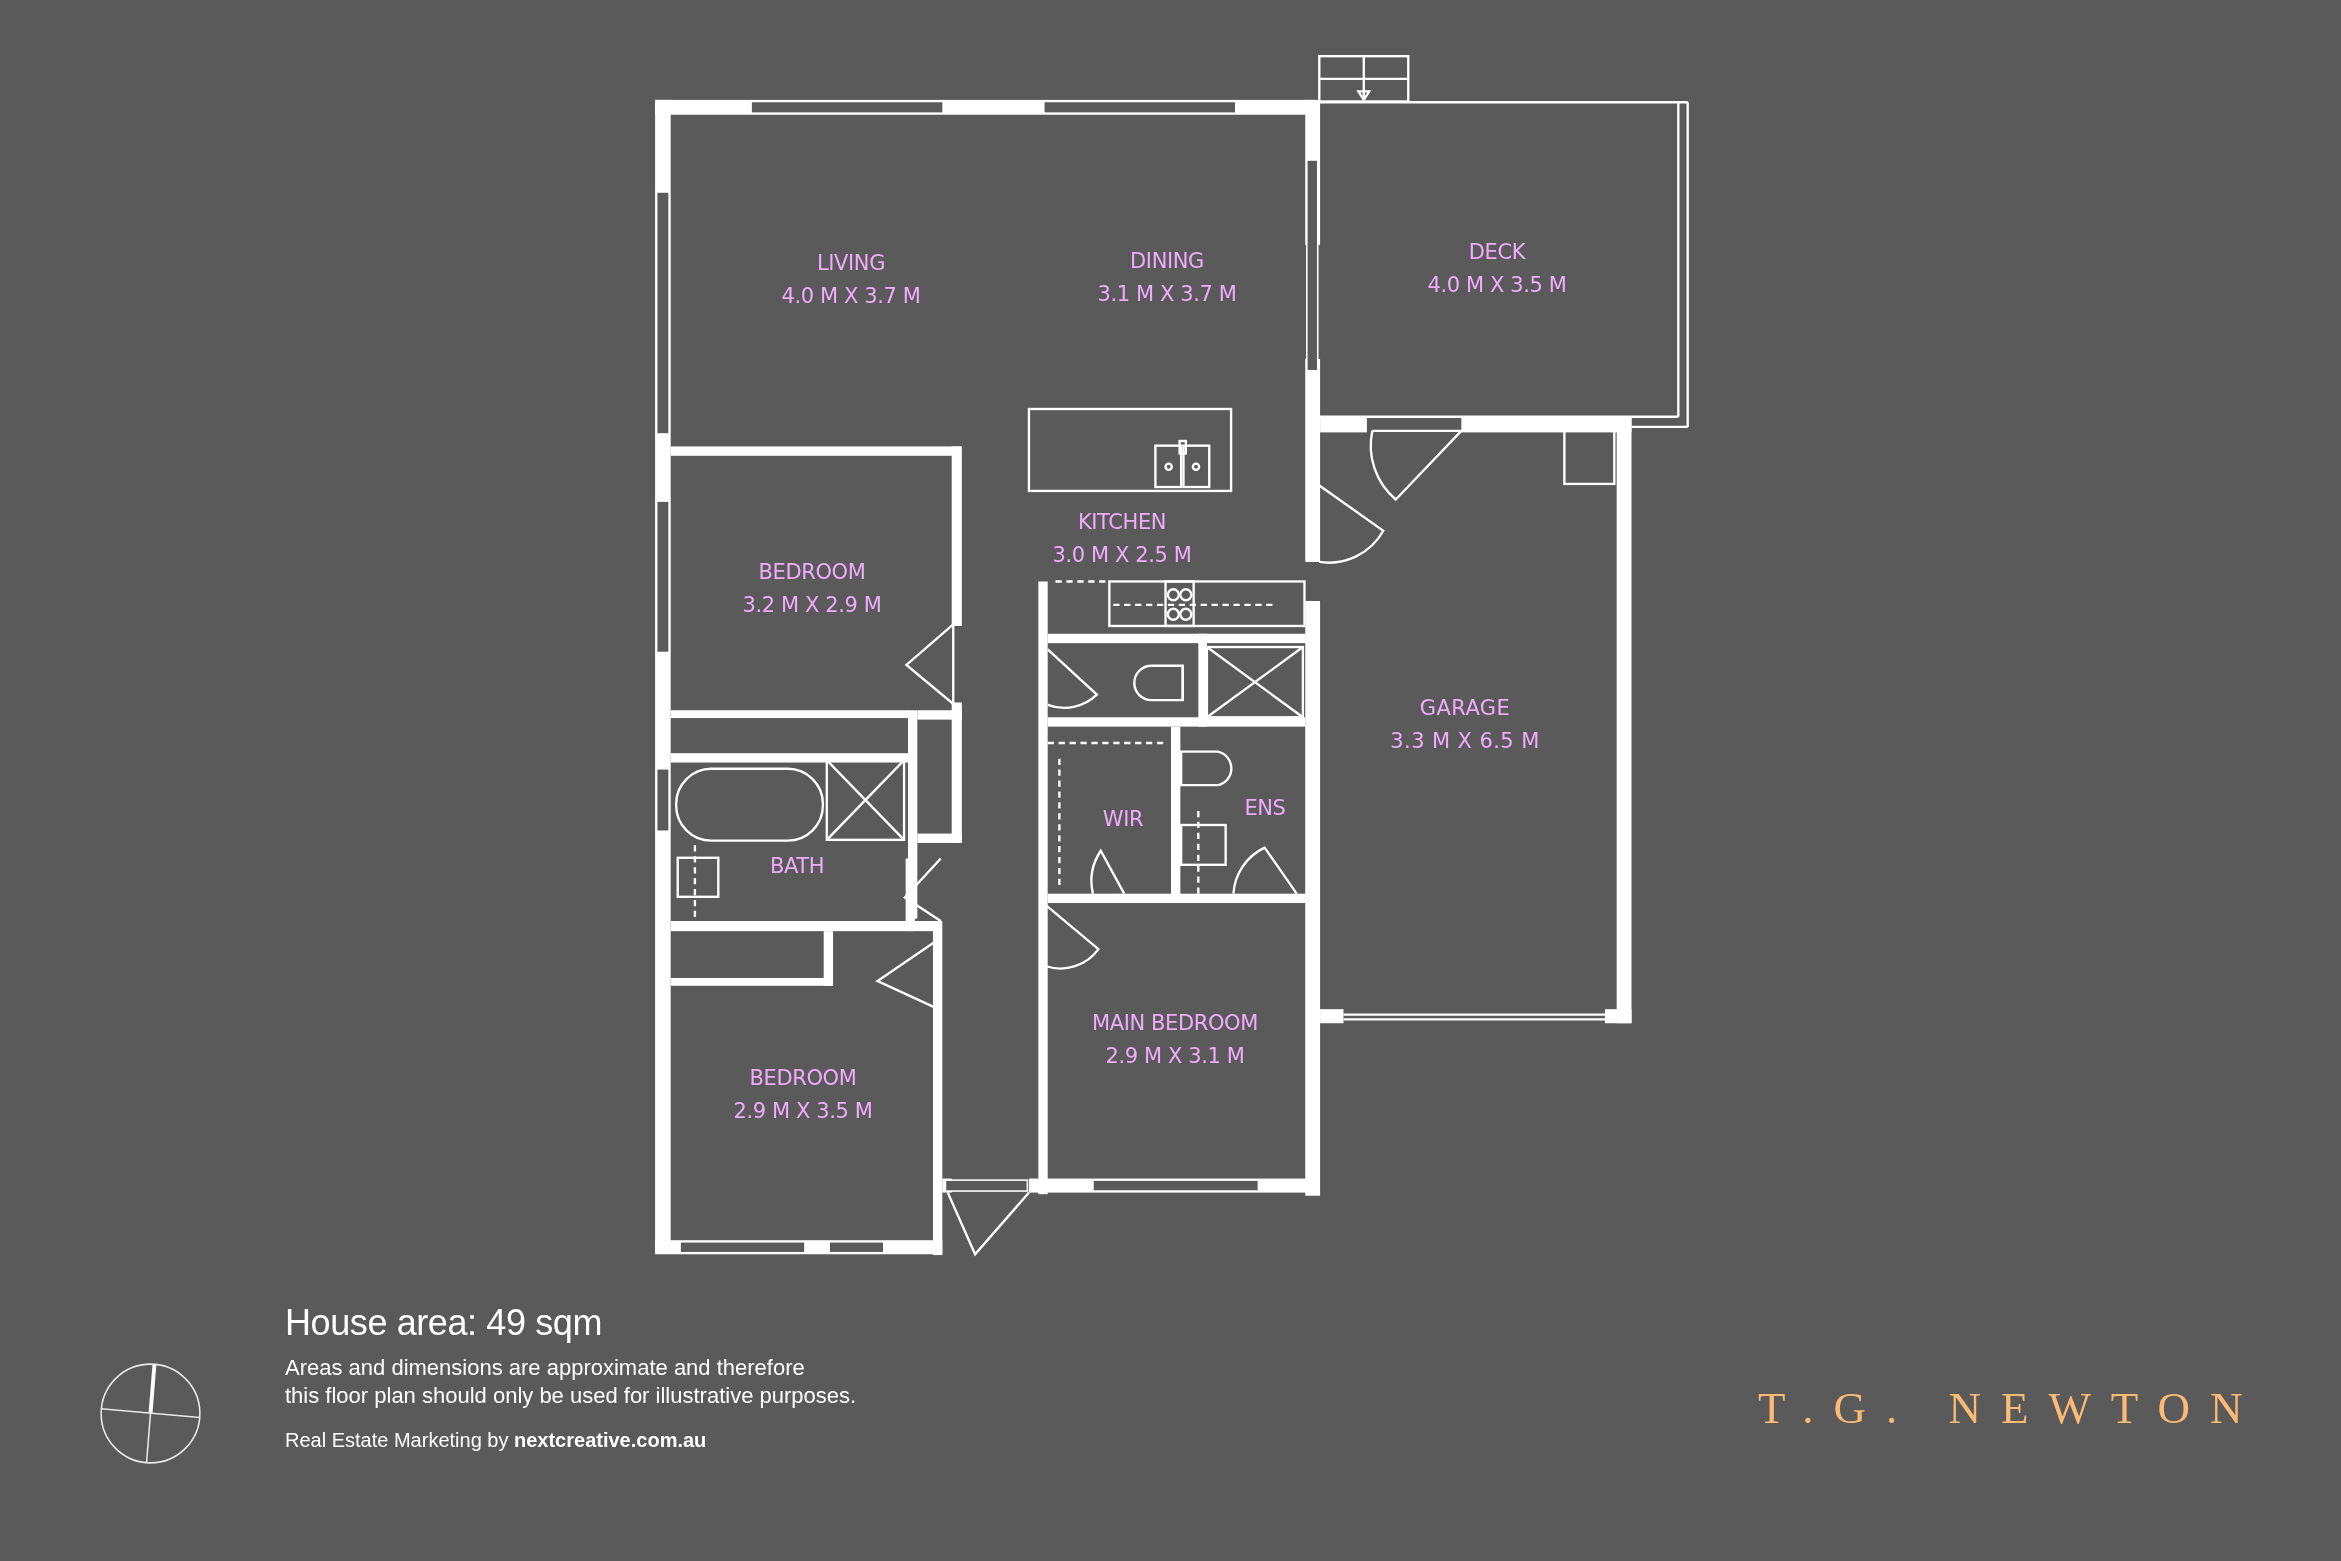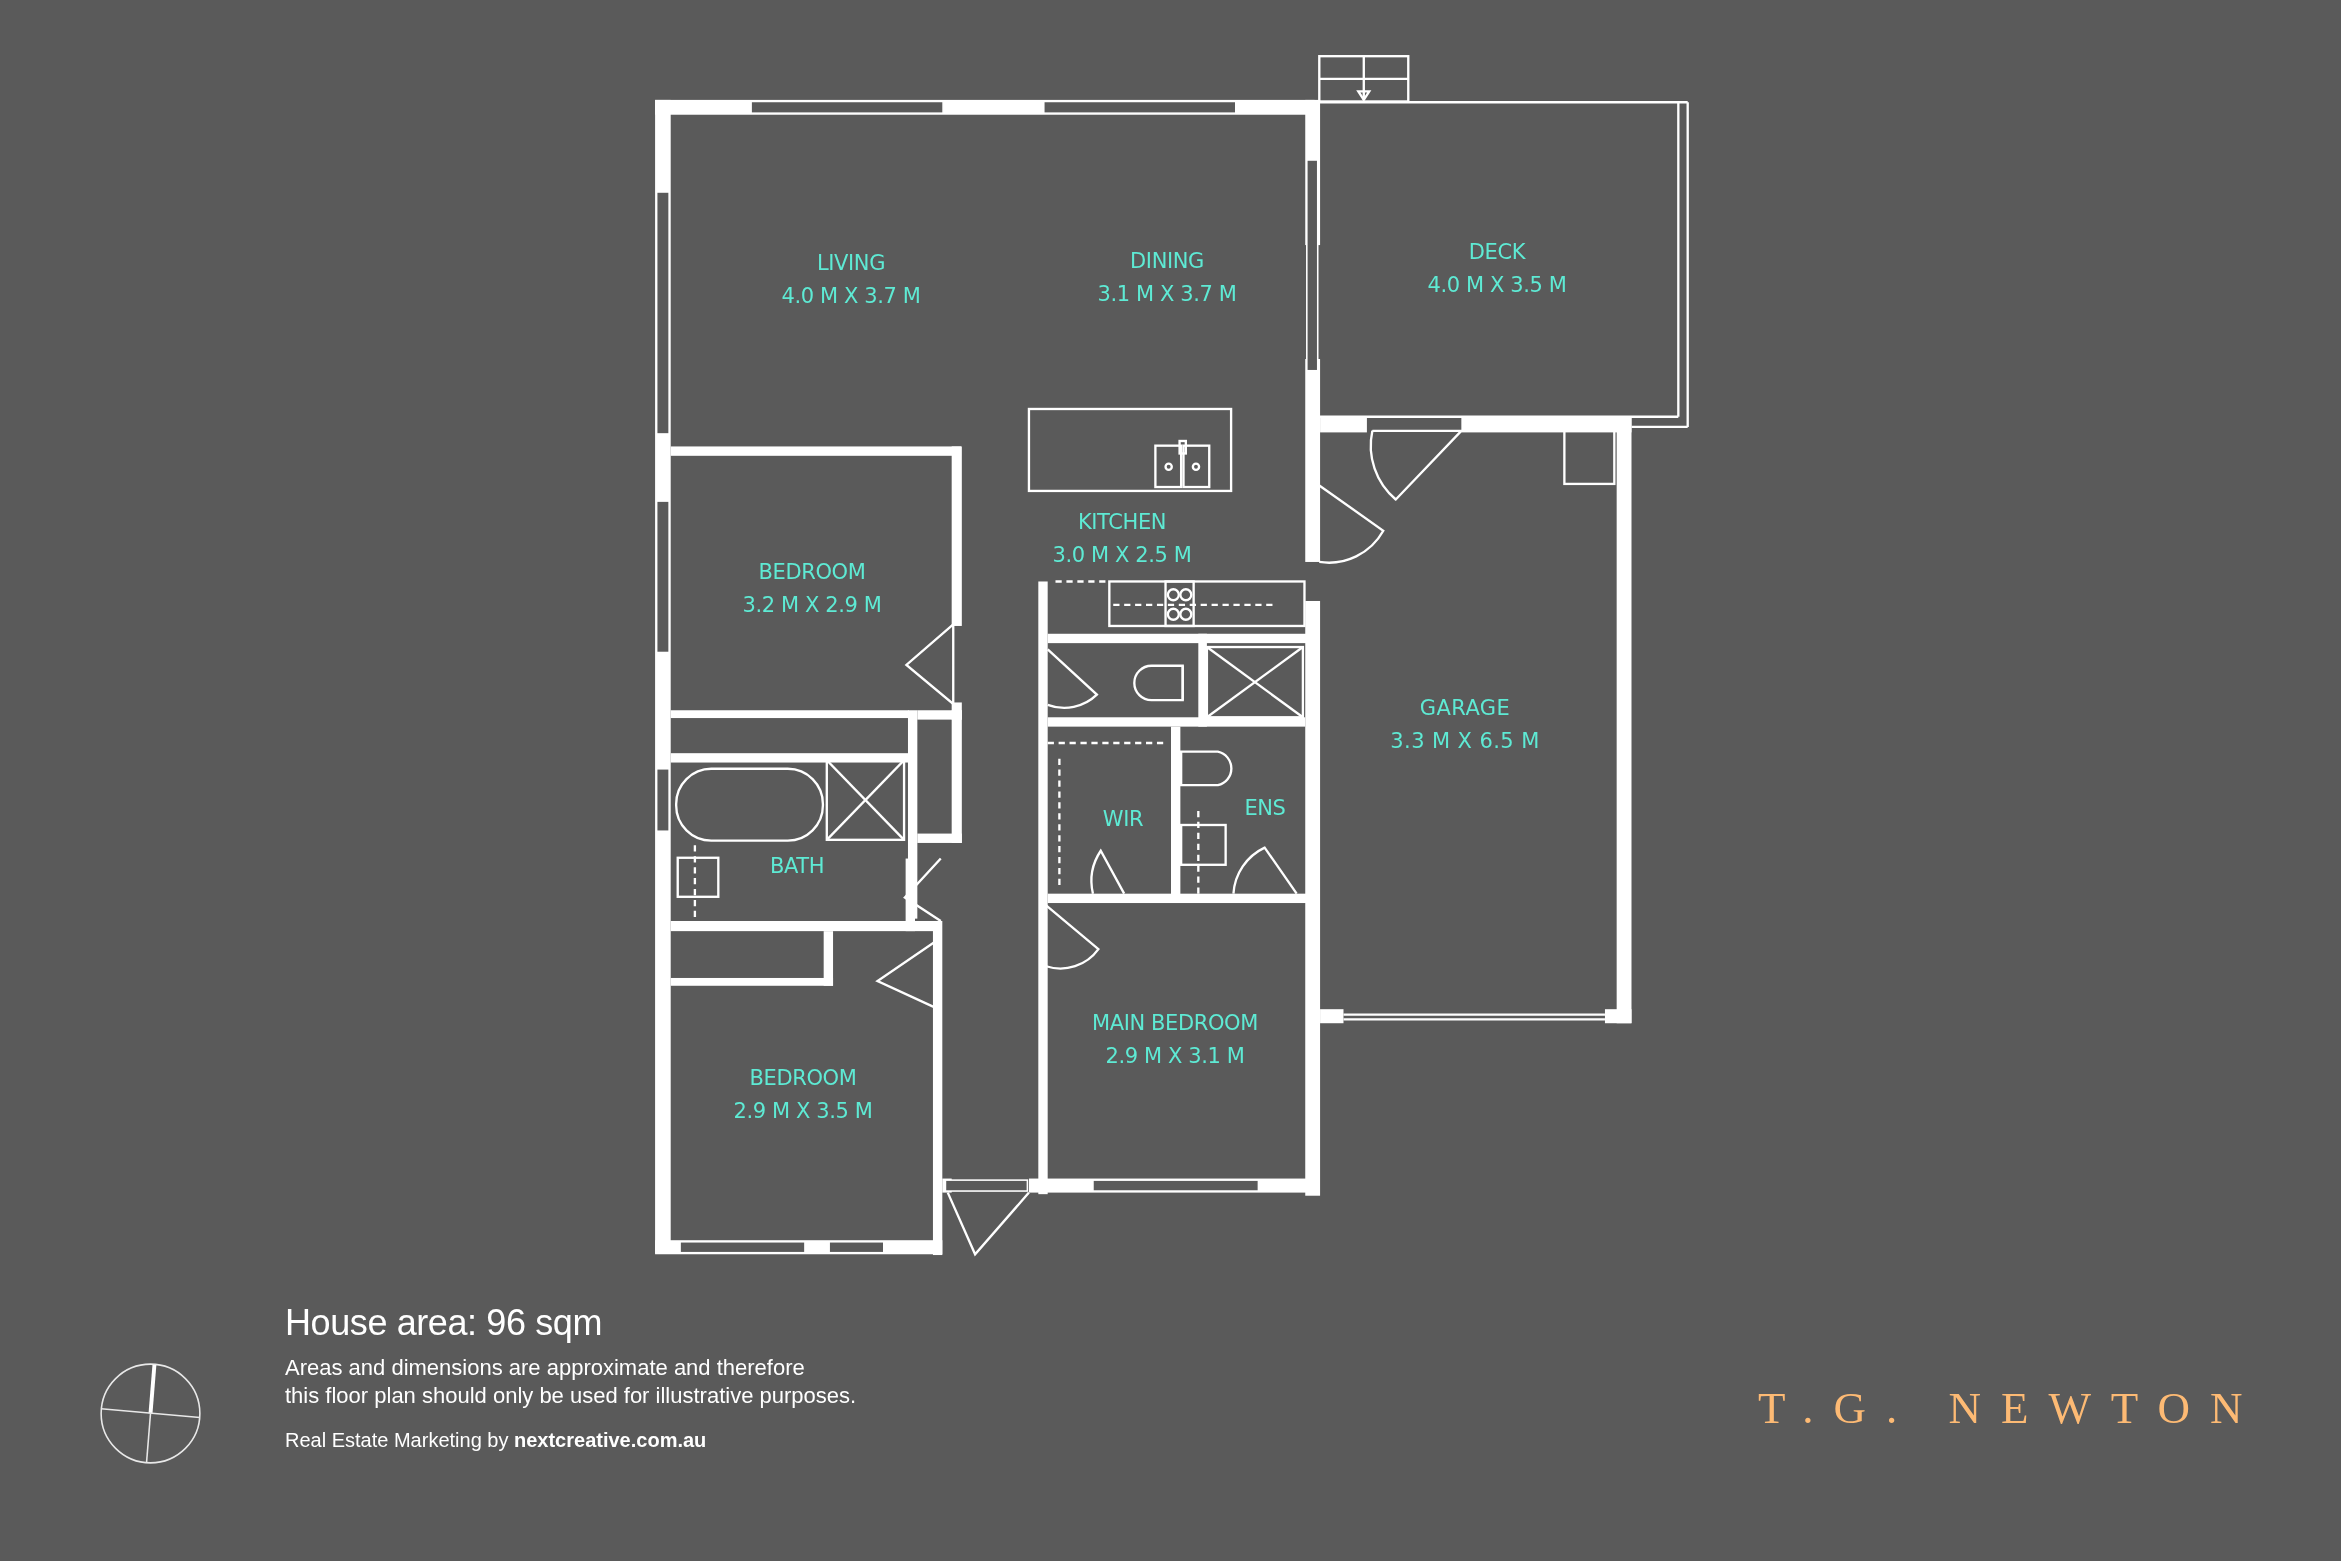--- a/index.html
+++ b/index.html
@@ -1,18 +1,18 @@
 <!DOCTYPE html>
 <html style="font-size:12.5px"><head>
 <meta charset="utf-8">
 <style>
   html, body { margin:0; padding:0; }
   body { width:2342px; height:1561px; background:#5a5a5a; position:relative; overflow:hidden; font-family:"DejaVu Sans", sans-serif; color:#fff; }
   #plan { position:absolute; left:0; top:0; width:2342px; height:1561px; }
-  .room-label { position:absolute; text-align:center; transform:translateX(-50%); font-family:"DejaVu Sans", sans-serif; font-size:21px; line-height:33px; letter-spacing:-0.4px; color:#5eead4; white-space:nowrap; }
+  .room-label { position:absolute; text-align:center; transform:translateX(-50%); font-family:"DejaVu Sans", sans-serif; font-size:21px; line-height:33px; letter-spacing:-0.4px; color:#f0abfc; white-space:nowrap; }
   .room-label.garage { font-size:21px; letter-spacing:0.4px; }
   .info { position:absolute; left:285px; top:1302px; font-family:"Liberation Sans", sans-serif; }
   .title { font-size:45px; font-weight:bold; line-height:50px; letter-spacing:-0.4px; }
   .area { font-size:36px; line-height:41px; letter-spacing:-0.4px; }
   .disclaimer { margin-top:11px; font-size:22px; line-height:28px; }
   .credit { margin-top:15.6px; font-size:20px; line-height:28px; }
   .credit b { font-weight:bold; }
   .logo { position:absolute; left:1758px; top:1382px; font-family:"Liberation Serif", serif; font-size:45px; letter-spacing:20px; color:#fdba74; white-space:nowrap; }
   .compass { position:absolute; left:98px; top:1361px; width:105px; height:105px; }
 </style>
@@ -206,21 +206,21 @@
 </div>
 
 <svg class="compass" viewBox="0 0 134 134">
   <circle cx="67" cy="67" r="63" fill="none" stroke="#e8e8e8" stroke-width="2"></circle>
   <line x1="72" y1="5" x2="67" y2="67" stroke="#fff" stroke-width="5"></line>
   <line x1="67" y1="67" x2="62" y2="129" stroke="#e8e8e8" stroke-width="2"></line>
   <line x1="4" y1="61" x2="130" y2="72" stroke="#e8e8e8" stroke-width="2"></line>
 </svg>
 
 <div class="info">
-  <div class="area">House area: 96 sqm</div>
+  <div class="area">House area: 49 sqm</div>
   <div class="disclaimer">
     <div>Areas and dimensions are approximate and therefore</div>
     <div>this floor plan should only be used for illustrative purposes.</div>
   </div>
   <div class="credit">
     <span>Real Estate Marketing by </span><b>nextcreative.com.au</b>
   </div>
 </div>
 
 <div class="logo">T.G. NEWTON</div>

